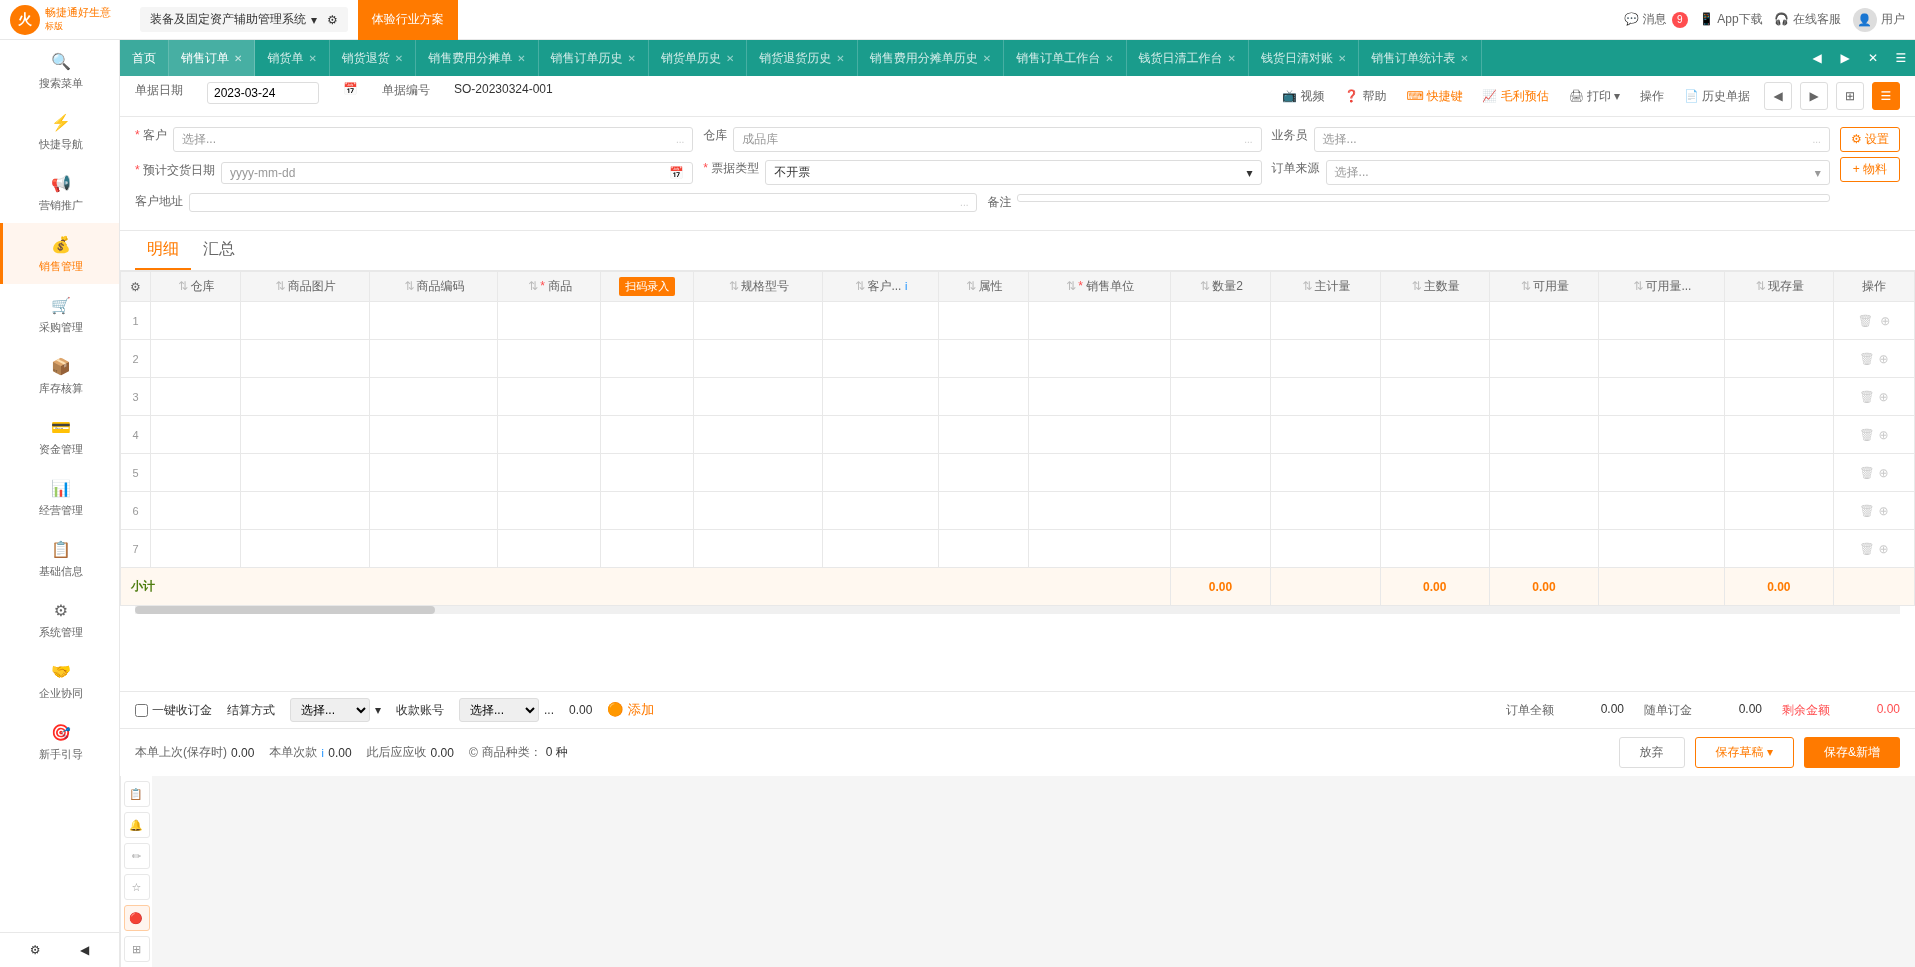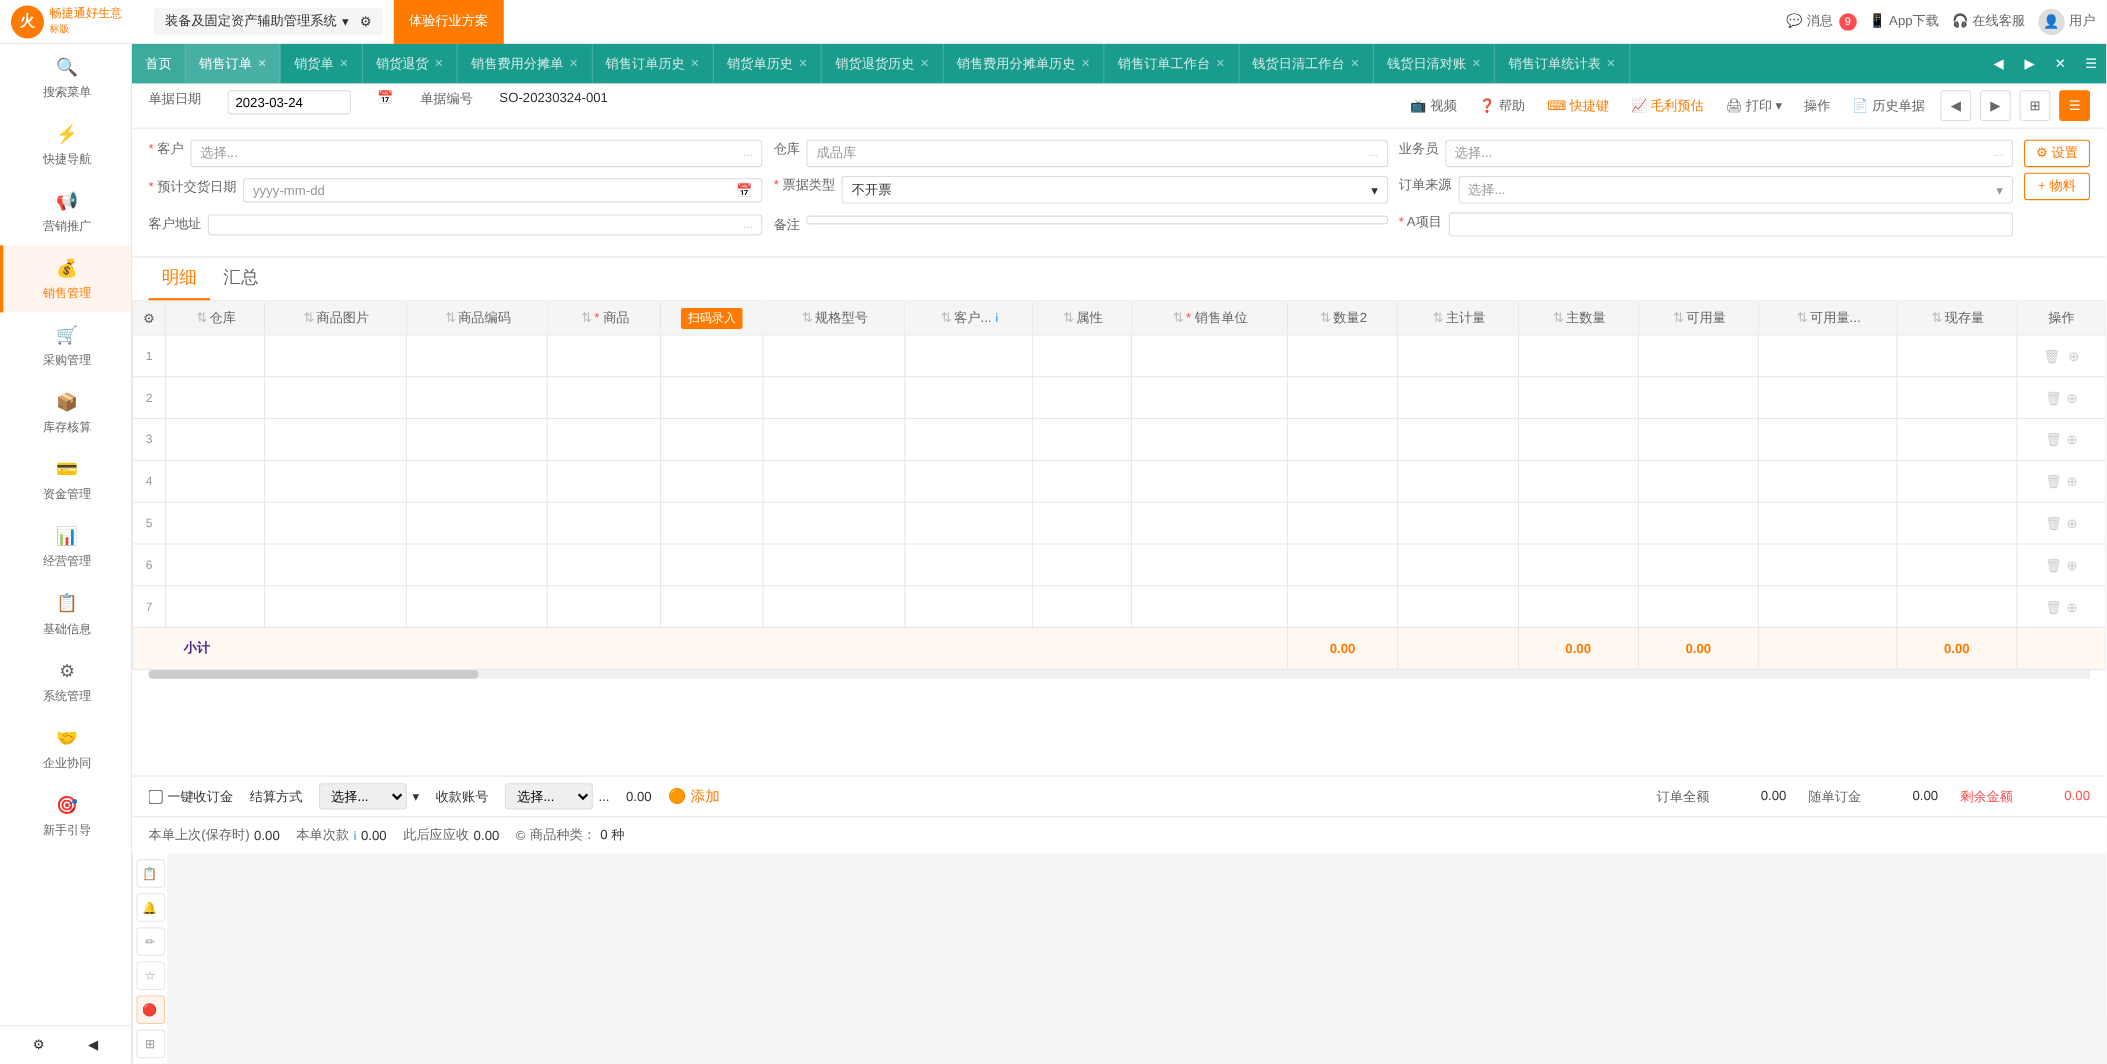--- a/index.html
+++ b/index.html
@@ -348,21 +348,21 @@
       color: #999;
       font-size: 11px;
     }
     
     
     .sum-row td {
       background: #fff8f0;
       font-weight: bold;
       color: #ff7a00;
     }
-    .sum-label { color: #4c1d95; font-size: 12px; margin-left: 36px; }
+    .sum-label { color: #4d7c0f; font-size: 12px; }
     
     
     .bottom-bar {
       display: flex;
       align-items: center;
       padding: 6px 15px;
       border-top: 1px solid #e8e8e8;
       background: #fff;
       gap: 15px;
       font-size: 12px;
@@ -746,24 +746,20 @@
                   <span></span>
                   <span class="form-dots">...</span>
                 </div>
               </div>
               <div class="form-field">
                 <span class="form-label">备注</span>
                 <div class="form-input-box" style="flex:2;">
                   <span></span>
                 </div>
               </div>
-              <div class="form-field">
-                <span class="form-label required">A项目</span>
-                <input class="form-input" type="text" style="border: 1px solid rgb(221, 221, 221); border-radius: 3px; flex: 2 1 0%;">
-              </div>
             </div>
 
           </div>
           <div class="form-action-btns">
             <button class="form-action-btn">⚙ 设置</button>
             <button class="form-action-btn">+ 物料</button>
           </div>
         </div>
       </div>
 
@@ -1004,20 +1000,28 @@
         </div>
         <div class="stat-item">
           <span>此后应应收</span>
           <span class="stat-value">0.00</span>
         </div>
         <div class="stat-item">
           <span>©</span>
           <span>商品种类：</span>
           <span class="stat-value">0 种</span>
         </div>
+        <div class="action-btns">
+          <button class="btn-discard">放弃</button>
+          <button class="btn-save-draft">
+            <span>保存草稿</span>
+            <span>▾</span>
+          </button>
+          <button class="btn-save-new">保存&amp;新增</button>
+        </div>
       </div>
     </div>
 
     <div class="right-panel">
       <div class="right-panel-btn">📋</div>
       <div class="right-panel-btn">🔔</div>
       <div class="right-panel-btn">✏</div>
       <div class="right-panel-btn">☆</div>
       <div class="right-panel-btn orange">🔴</div>
       <div class="right-panel-btn">⊞</div>

